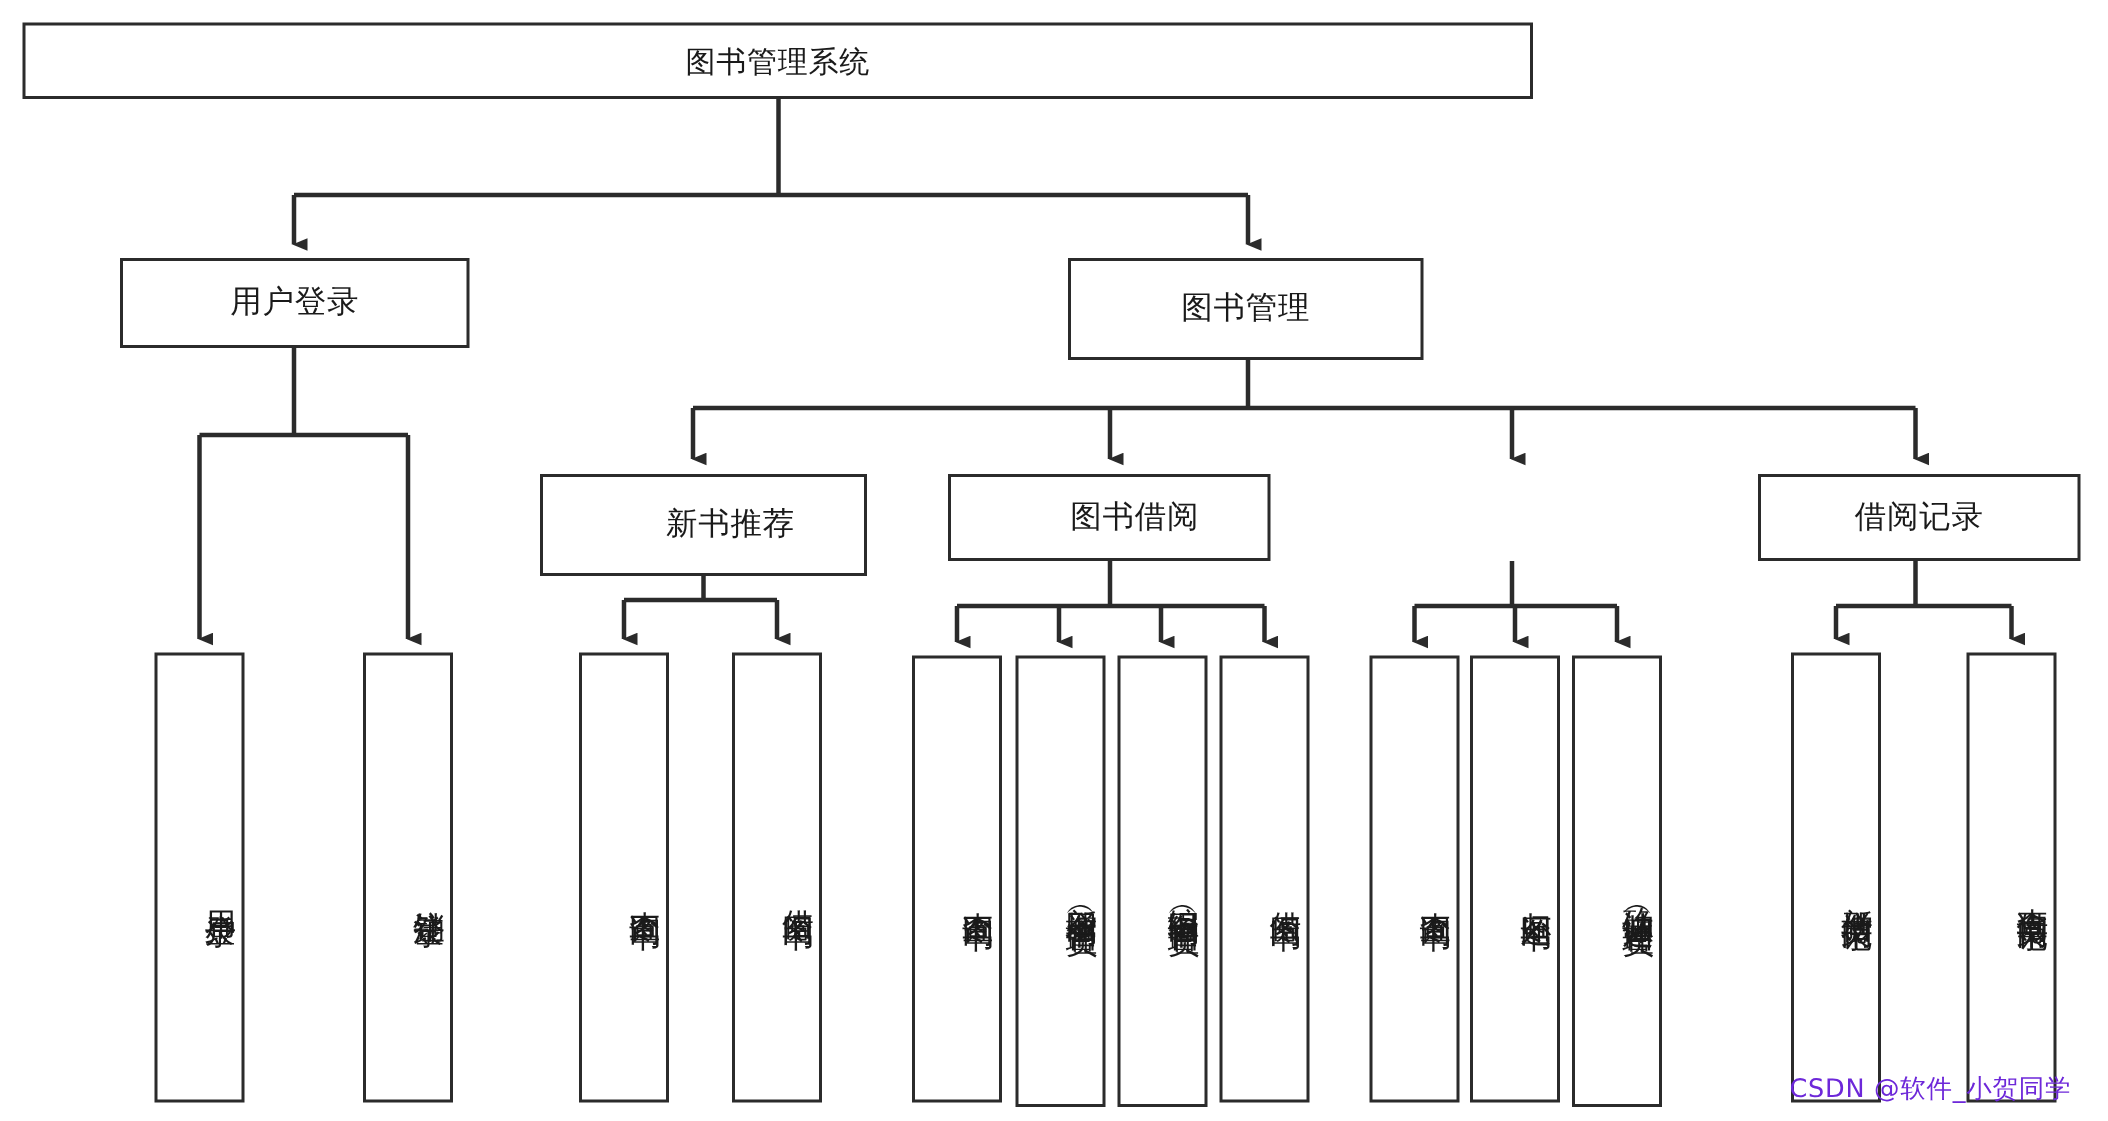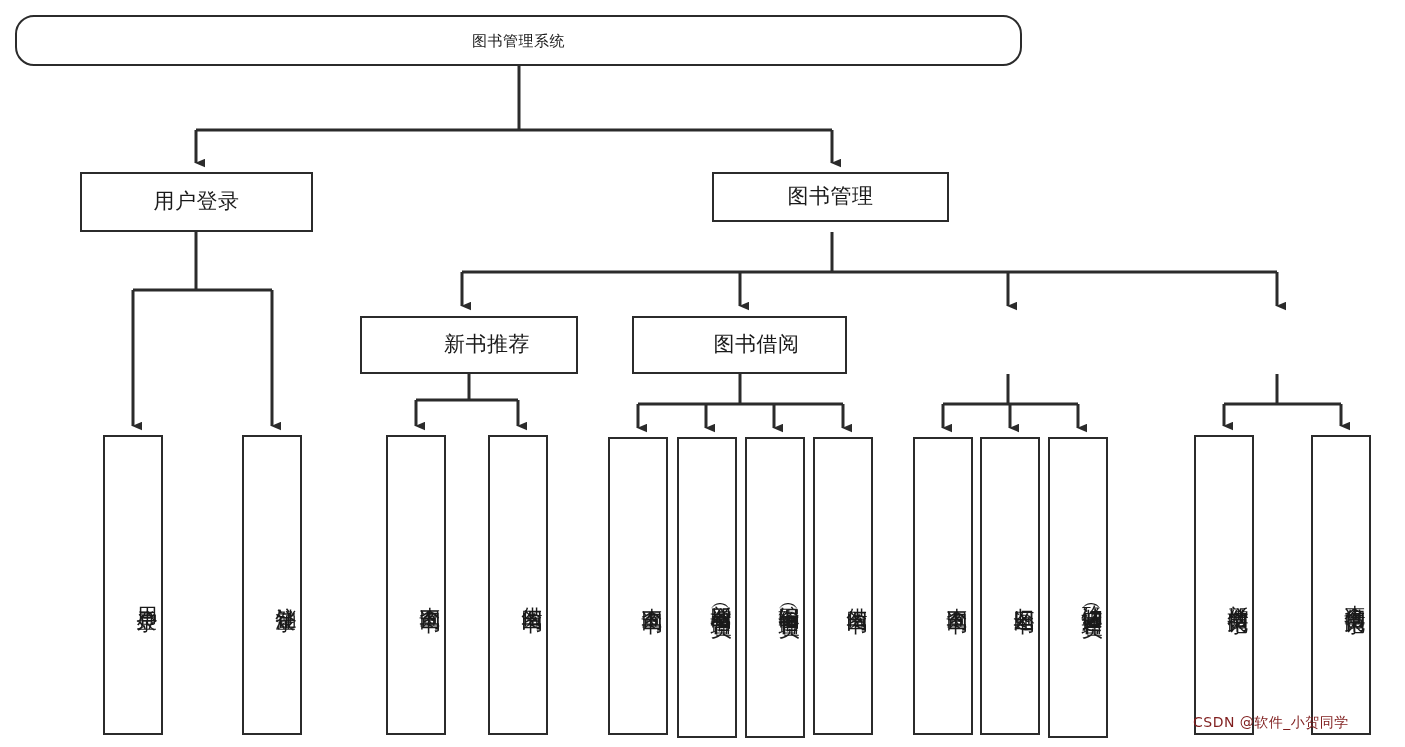--- a/index.html
+++ b/index.html
@@ -36,43 +36,42 @@
     justify-content: center;
     color: #1a1a1a;
     z-index: 2;
   }
   .node.horiz {
     font-size: 21px;
     line-height: 1.2;
     letter-spacing: 0.5px;
   }
   .node.root {
-    font-size: 15px;
-    border-radius: 19px;
+    font-size: 20px;
   }
   .node.vert {
     writing-mode: vertical-rl;
     text-orientation: upright;
     font-size: 21px;
     line-height: 1.35;
     letter-spacing: 2px;
     padding-top: 18px;
     align-items: flex-start;
     justify-content: center;
   }
   .node .label {
     display: block;
     white-space: pre;
   }
   .watermark {
     position: absolute;
     left: 1193px;
     top: 714px;
-    font-size: 14px;
-    color: #7f1d1d;
+    font-size: 17px;
+    color: #6d28d9;
     letter-spacing: 0.5px;
     white-space: nowrap;
     z-index: 3;
   }
 </style>
 </head>
 <body>
 
 <div id="diagram-root">
 
@@ -126,29 +125,32 @@
     </g>
   </svg>
 
   <div class="node root horiz" style="left:15px; top:15px; width:1007px; height:51px;">
     <span class="label">图书管理系统</span>
   </div>
 
   <div class="node horiz" style="left:80px; top:172px; width:233px; height:60px;">
     <span class="label">用户登录</span>
   </div>
-  <div class="node horiz" style="left:712px; top:172px; width:237px; height:50px;">
+  <div class="node horiz" style="left:712px; top:172px; width:237px; height:68px;">
     <span class="label">图书管理</span>
   </div>
 
-  <div class="node horiz" style="left:360px; top:316px; width:218px; height:58px;padding-left:36px;">
+  <div class="node horiz" style="left:360px; top:316px; width:218px; height:68px;padding-left:36px;">
     <span class="label">新书推荐</span>
   </div>
   <div class="node horiz" style="left:632px; top:316px; width:215px; height:58px;padding-left:34px;">
     <span class="label">图书借阅</span>
+  </div>
+  <div class="node horiz" style="left:1172px; top:316px; width:215px; height:58px;">
+    <span class="label">借阅记录</span>
   </div>
 
   <div class="node vert" style="left:103px; top:435px; width:60px; height:300px;">
     <span class="label">用户登录</span>
   </div>
   <div class="node vert" style="left:242px; top:435px; width:60px; height:300px;">
     <span class="label">注销登录</span>
   </div>
 
   <div class="node vert" style="left:386px; top:435px; width:60px; height:300px;">

